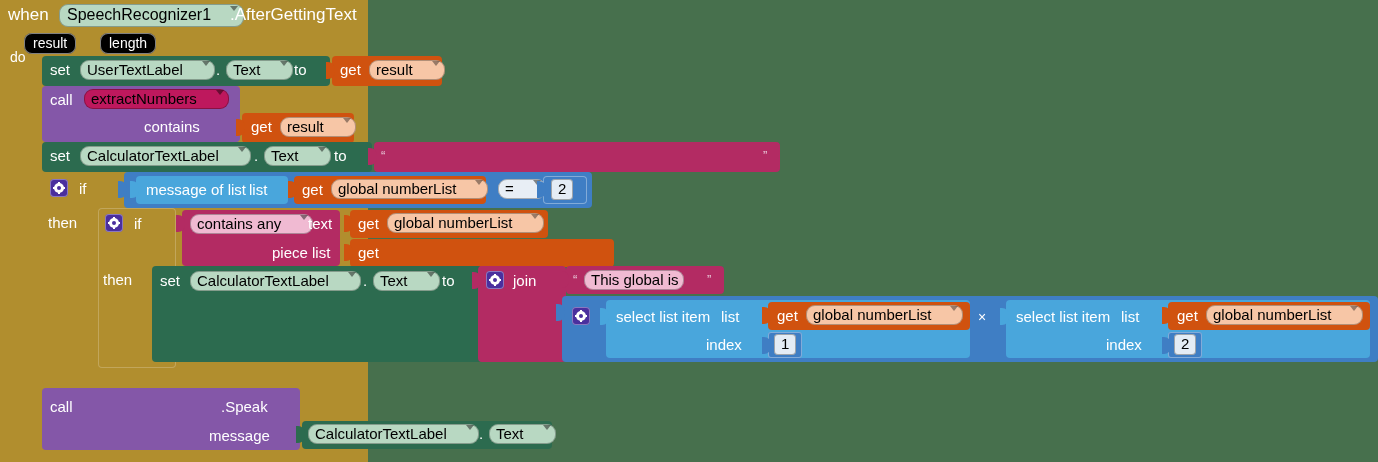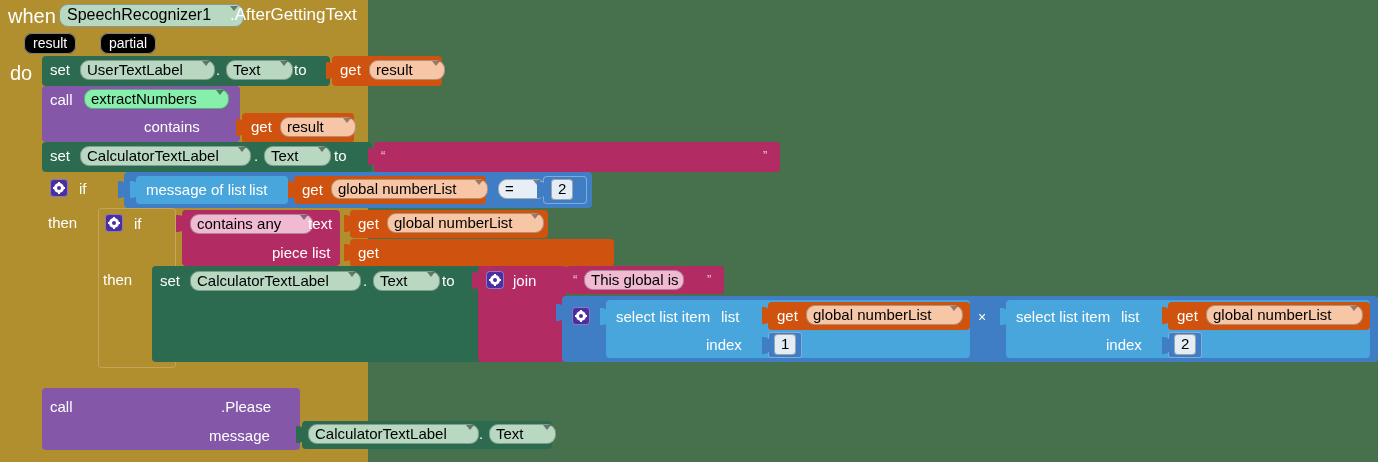--- a/index.html
+++ b/index.html
@@ -51,21 +51,21 @@
   .c-event{background:#b18e2e;}
   .c-set{background:#2c6b4f;}             
   .c-proc{background:#8457a8;}            
   .c-text{background:#b32b63;}            
   .c-logic{background:#3f7ec4;}           
   .c-list{background:#49a6dc;}            
   .c-var{background:#d0520f;}             
   .c-math{background:#3f7ec4;}
 
   .f-green{background:#b8d8c2;}
-  .f-purple{background:#86efac;}
+  .f-purple{background:#be185d;}
   .f-orange{background:#f7c6a6;}
   .f-plain{background:#e8eef5;}
   .f-magenta{background:#f0bad2;}
 
   
   .param{
     background:#000;color:#fff;border-radius:8px;
     padding:2px 9px 3px;font-size:14px;line-height:1.15;
     display:inline-block;box-shadow:inset 0 0 0 1px rgba(255,255,255,.5);
   }
@@ -80,33 +80,33 @@
 </style>
 </head>
 <body>
 
 <div class="canvas">
 
   <div class="blk c-event" style="left:0px;top:0px;width:368px;height:462px;"></div>
 
   <div class="blk c-event" style="left:0px;top:0px;width:368px;height:56px;"></div>
 
-  <div class="blk lbl" style="left:8px;top:5px;font-size:20px;">when</div>
+  <div class="blk lbl" style="left:8px;top:5px;font-size:17px;">when</div>
 
   <div class="blk field f-green" style="left:59px;top:4px;font-size:16px;padding:2px 6px 3px 8px;">
     <span>SpeechRecognizer1</span>
     <span class="caret"></span>
   </div>
 
   <div class="blk lbl" style="left:230px;top:5px;font-size:17px;">.AfterGettingText</div>
 
   <div class="blk param" style="left:24px;top:33px;">result</div>
-  <div class="blk param" style="left:100px;top:33px;">partial</div>
-
-  <div class="blk lbl" style="left:10px;top:62px;font-size:20px;">do</div>
+  <div class="blk param" style="left:100px;top:33px;">length</div>
+
+  <div class="blk lbl" style="left:10px;top:49px;font-size:14px;">do</div>
 
   <div class="blk c-set" style="left:42px;top:56px;width:288px;height:30px;border-radius:4px;"></div>
   <div class="blk lbl" style="left:50px;top:61px;">set</div>
   <div class="blk field f-green" style="left:80px;top:60px;">
     <span>UserTextLabel</span>
     <span class="caret"></span>
   </div>
   <div class="blk lbl" style="left:216px;top:61px;">.</div>
   <div class="blk field f-green" style="left:226px;top:60px;">
     <span>Text</span>
@@ -316,21 +316,21 @@
     <span>global numberList</span>
     <span class="caret lt"></span>
   </div>
 
   <div class="blk c-math" style="left:1168px;top:332px;width:34px;height:26px;border-radius:3px;box-shadow:inset 0 0 0 1px rgba(255,255,255,.35);"></div>
   <div class="plug c-math" style="left:1162px;top:337px;"></div>
   <div class="blk numfield" style="left:1174px;top:334px;">2</div>
 
   <div class="blk c-proc" style="left:42px;top:388px;width:258px;height:62px;border-radius:4px;"></div>
   <div class="blk lbl" style="left:50px;top:398px;">call</div>
-  <div class="blk lbl" style="left:221px;top:398px;">.Please</div>
+  <div class="blk lbl" style="left:221px;top:398px;">.Speak</div>
   <div class="blk lbl" style="left:209px;top:427px;">message</div>
 
   <div class="blk c-set" style="left:302px;top:421px;width:250px;height:28px;border-radius:4px;"></div>
   <div class="plug c-set" style="left:296px;top:426px;"></div>
   <div class="blk field f-green" style="left:308px;top:424px;">
     <span>CalculatorTextLabel</span>
     <span class="caret"></span>
   </div>
   <div class="blk lbl" style="left:479px;top:425px;">.</div>
   <div class="blk field f-green" style="left:489px;top:424px;">

